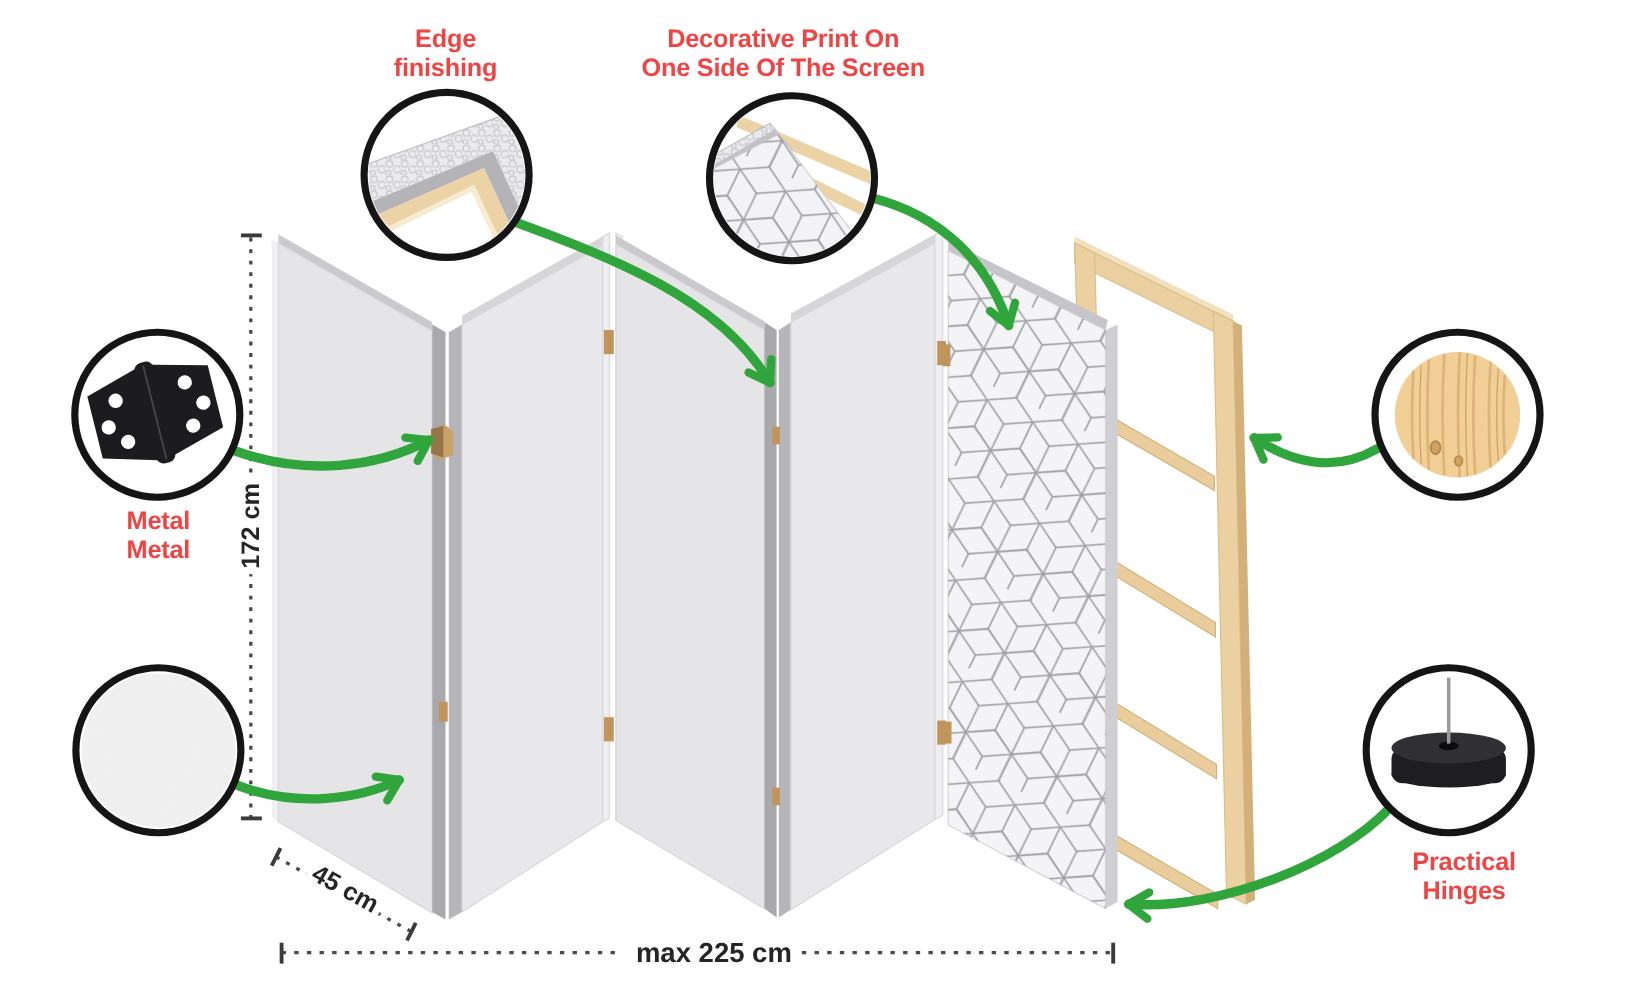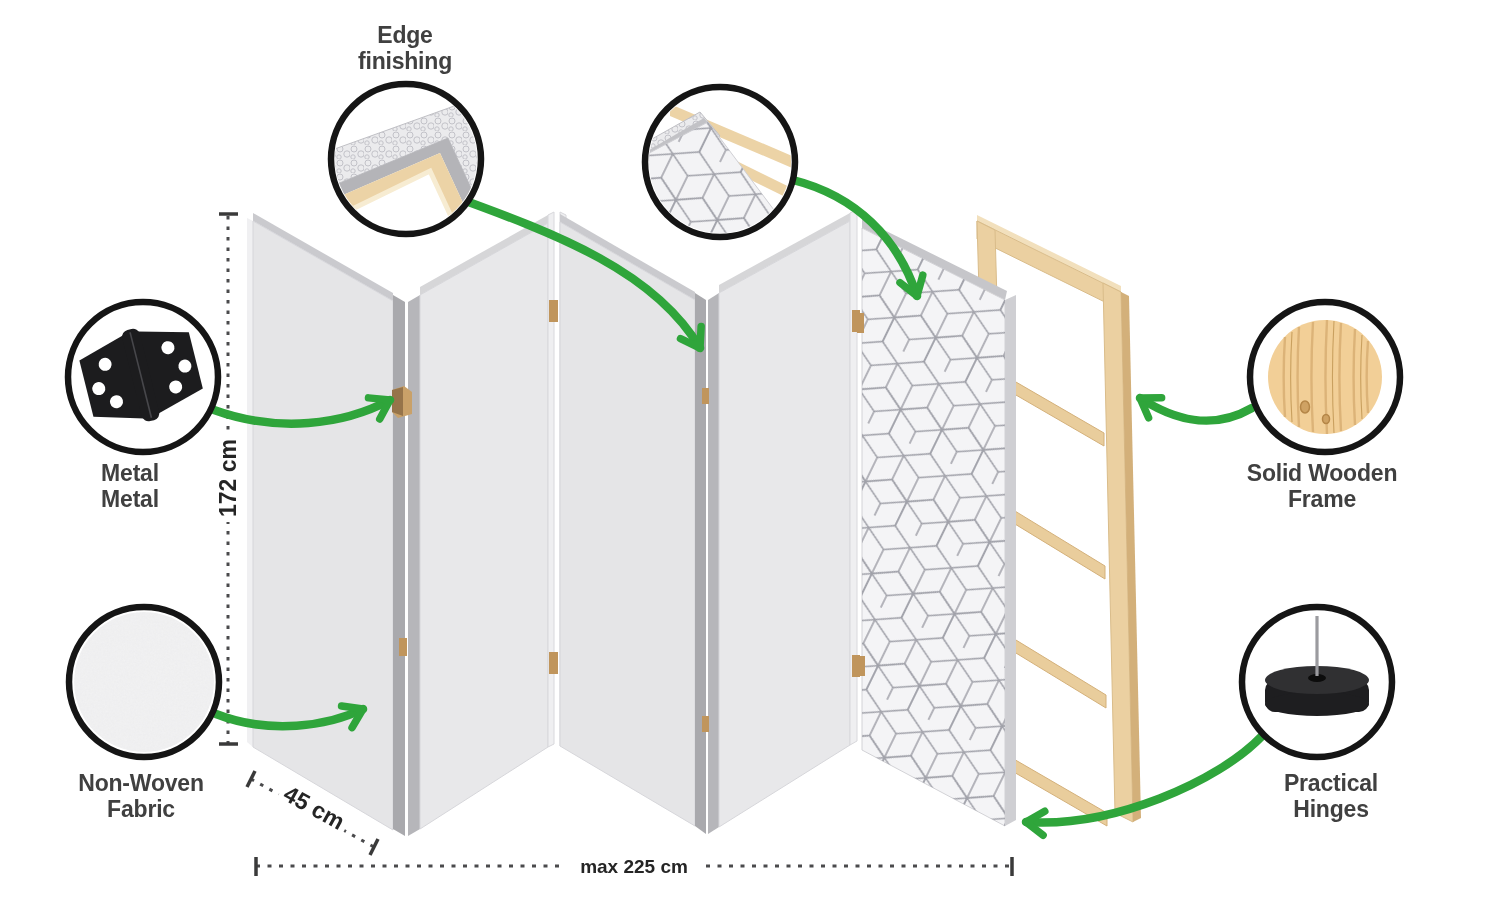--- a/index.html
+++ b/index.html
@@ -1,26 +1,26 @@
 <!DOCTYPE html>
 <html><head>
 <meta charset="utf-8">
 <style>
   html,body{margin:0;padding:0;background:#fff;}
   .stage{position:relative;width:1500px;height:900px;background:#fff;overflow:hidden;
          font-family:"Liberation Sans",sans-serif;}
   .stage svg{position:absolute;left:0;top:0;}
   .label{position:absolute;transform:translateX(-50%);text-align:center;font-weight:700;
-         color:#404040;font-size:23px;line-height:26px;white-space:nowrap;letter-spacing:-.2px;}
+         color:#ef4444;font-size:23px;line-height:26px;white-space:nowrap;letter-spacing:-.2px;}
   .label span{display:block;}
   .dim{position:absolute;font-weight:700;color:#252525;font-size:23px;background:#fff;
        padding:0 5px;white-space:nowrap;}
   .dim.v{transform:translate(-50%,-50%) rotate(-90deg);}
   .dim.d{transform:translate(-50%,-50%) rotate(29deg);}
-  .dim.h{transform:translate(-50%,-50%);font-size:19px;}
+  .dim.h{transform:translate(-50%,-50%);font-size:25px;margin-left:15px;}
 </style>
 </head>
 <body>
 
 <div class="stage">
 
 <svg width="1500" height="900" viewBox="0 0 1500 900">
   <defs>
 
     <g id="cu">
@@ -248,31 +248,27 @@
       <ellipse cx="0" cy="0" rx="9" ry="4" fill="#0c0c0c"></ellipse>
       <path d="M-1.6,-62 L1.6,-62 L1.6,-2 L-1.6,-2 Z" fill="#9b9b9f"></path>
     </g>
   </g>
 </svg>
 
   <div class="label" style="left:405px;top:22px">
     <span>Edge</span>
     <span>finishing</span>
   </div>
-  <div class="label" style="left:130px;top:460px">
+  <div class="label" style="left:712px;top:22px">
+    <span>Decorative Print On</span>
+    <span>One Side Of The Screen</span>
+  </div>
+  <div class="label" style="left:144px;top:460px">
     <span>Metal</span>
     <span>Metal</span>
-  </div>
-  <div class="label" style="left:141px;top:770px">
-    <span>Non-Woven</span>
-    <span>Fabric</span>
-  </div>
-  <div class="label" style="left:1322px;top:460px">
-    <span>Solid Wooden</span>
-    <span>Frame</span>
   </div>
   <div class="label" style="left:1331px;top:770px">
     <span>Practical</span>
     <span>Hinges</span>
   </div>
 
   <div class="dim v" style="left:228px;top:478px">172 cm</div>
   <div class="dim d" style="left:314px;top:808px">45 cm</div>
   <div class="dim h" style="left:634px;top:867px">max 225 cm</div>
 </div>

